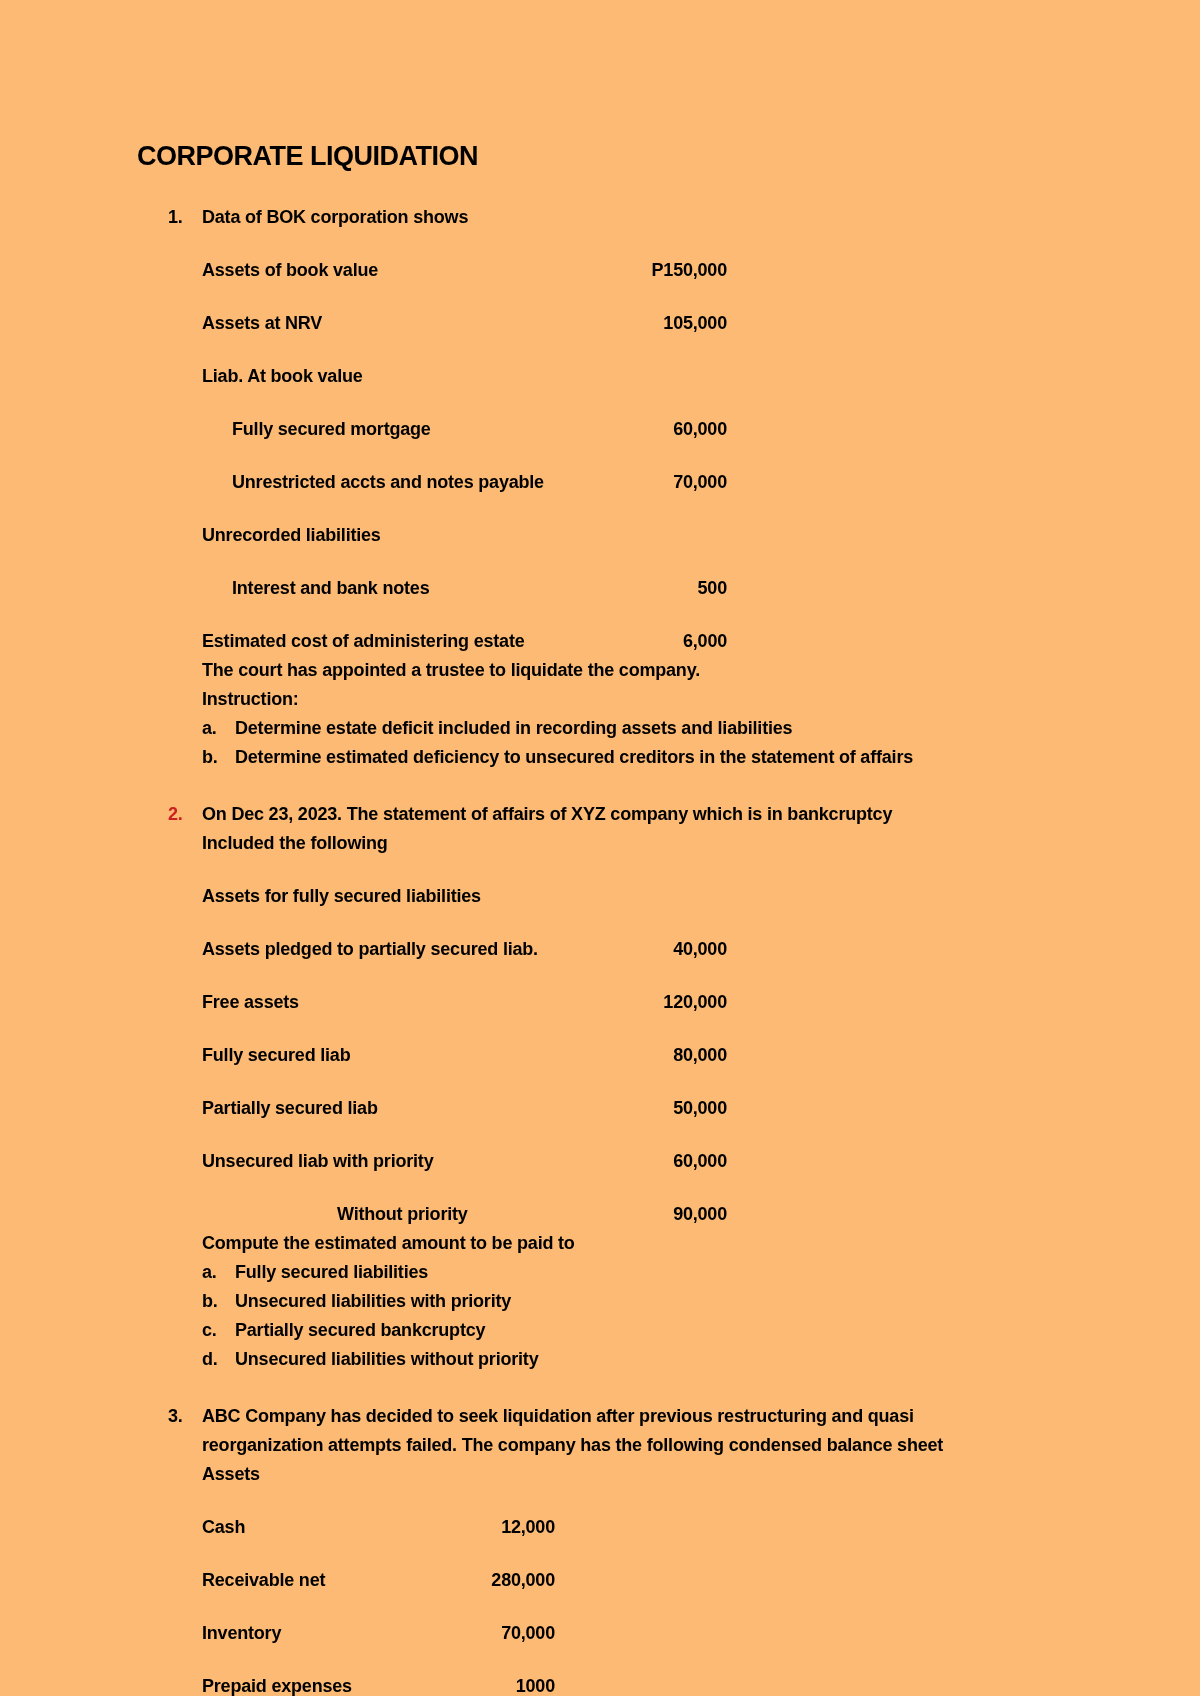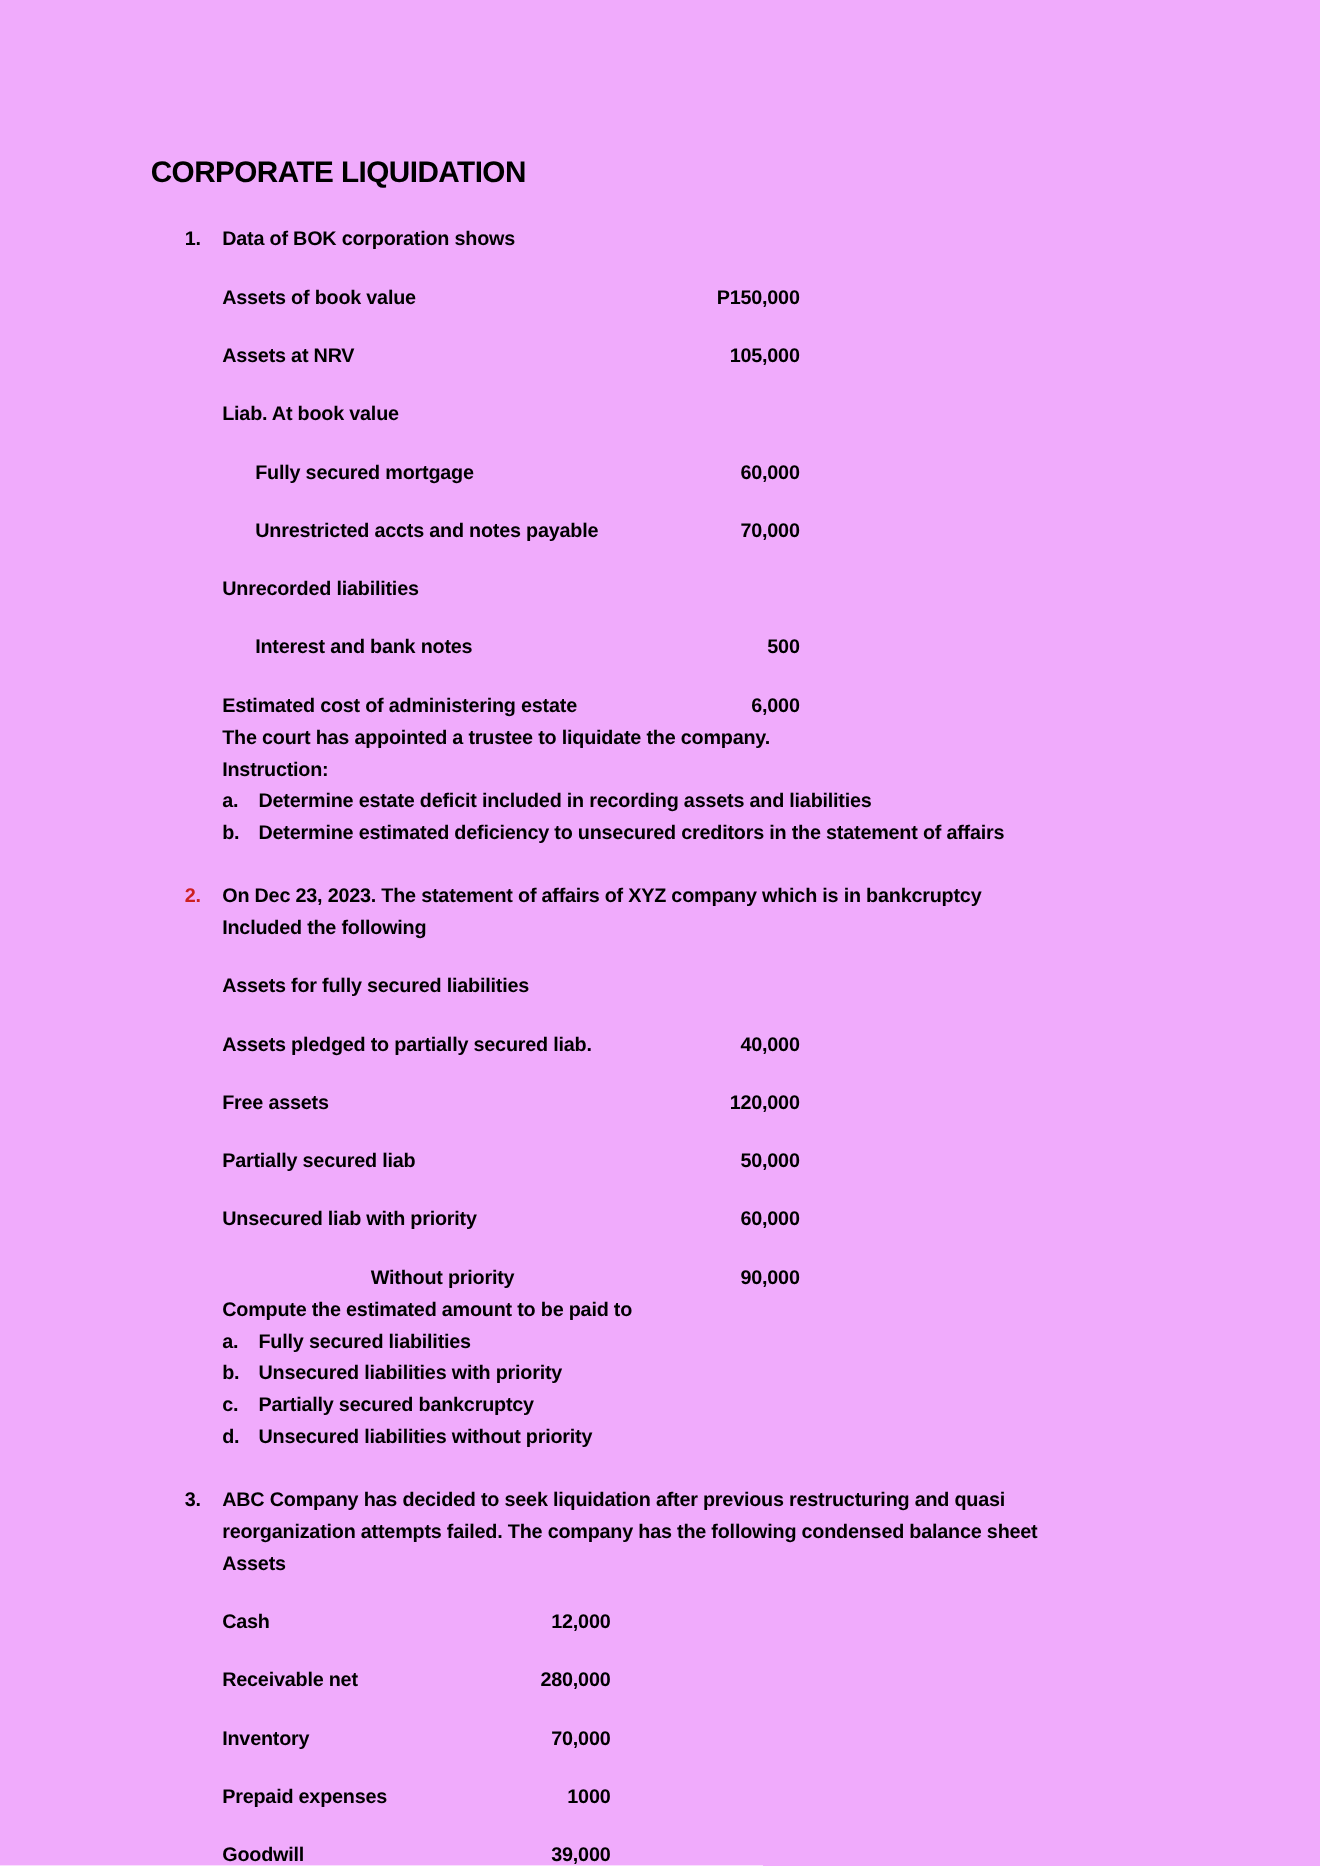--- a/index.html
+++ b/index.html
@@ -4,21 +4,21 @@
 <style>
   html, body {
     margin: 0;
     padding: 0;
     background: #ffffff;
   }
   .page {
     position: relative;
     width: 1200px;
     height: 1696px;
-    background: #f0abfc;
+    background: #fdba74;
     color: #000000;
     font-family: "Liberation Sans", sans-serif;
     font-weight: 700;
     font-size: 18px;
     letter-spacing: -0.2px;
     overflow: hidden;
   }
   .content {
     position: absolute;
     top: 140px;
@@ -153,20 +153,24 @@
       </div>
       <div class="row">
         <span class="lbl">Assets pledged to partially secured liab.</span>
         <span class="val">40,000</span>
       </div>
       <div class="row">
         <span class="lbl">Free assets</span>
         <span class="val">120,000</span>
       </div>
       <div class="row">
+        <span class="lbl">Fully secured liab</span>
+        <span class="val">80,000</span>
+      </div>
+      <div class="row">
         <span class="lbl">Partially secured liab</span>
         <span class="val">50,000</span>
       </div>
       <div class="row">
         <span class="lbl">Unsecured liab with priority</span>
         <span class="val">60,000</span>
       </div>
       <div class="row ind2">
         <span class="lbl">Without priority</span>
         <span class="val">90,000</span>

